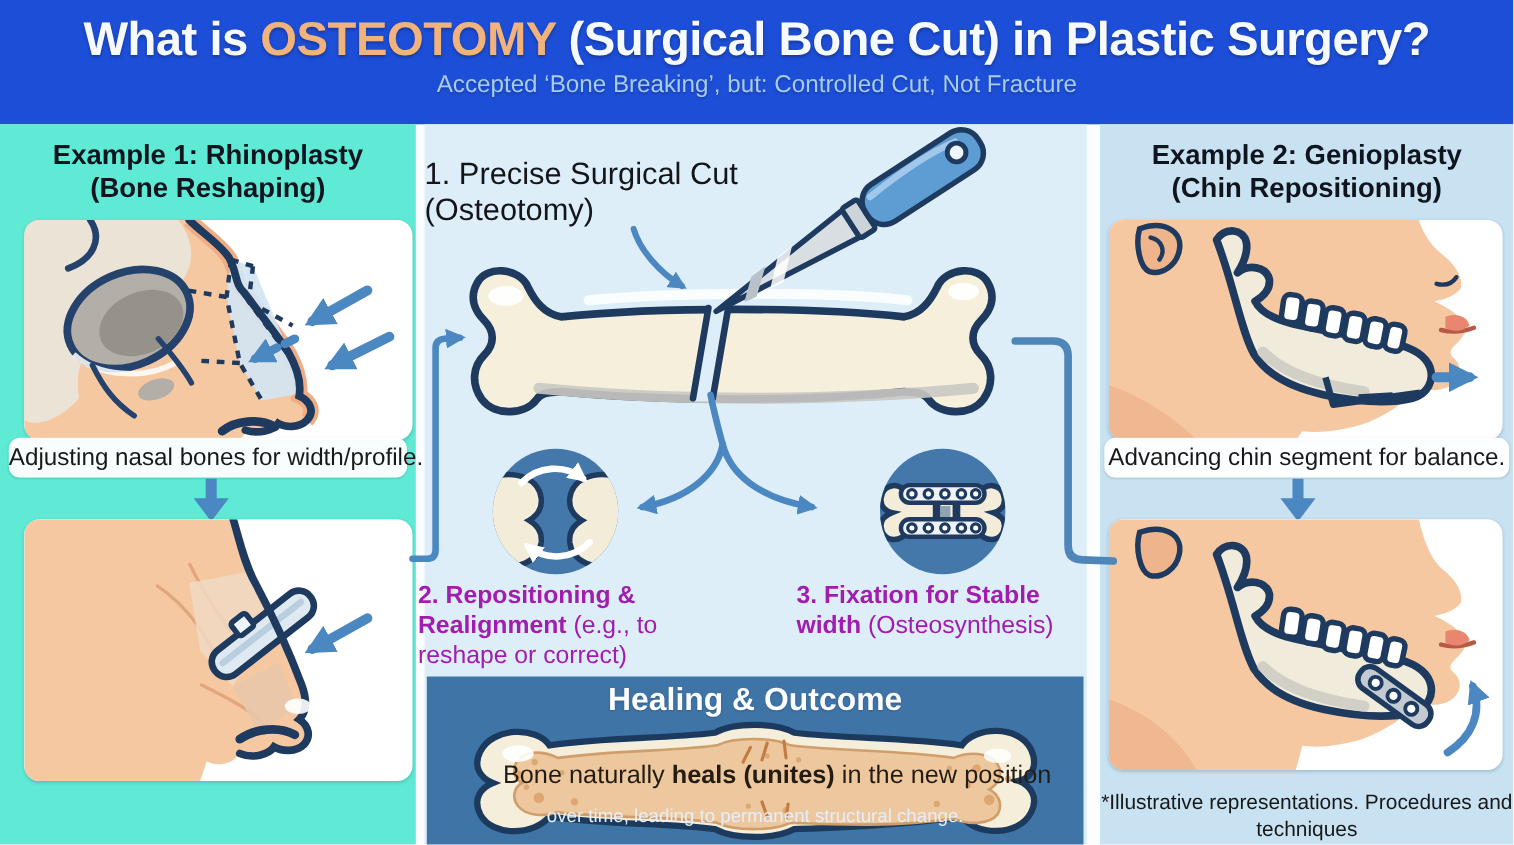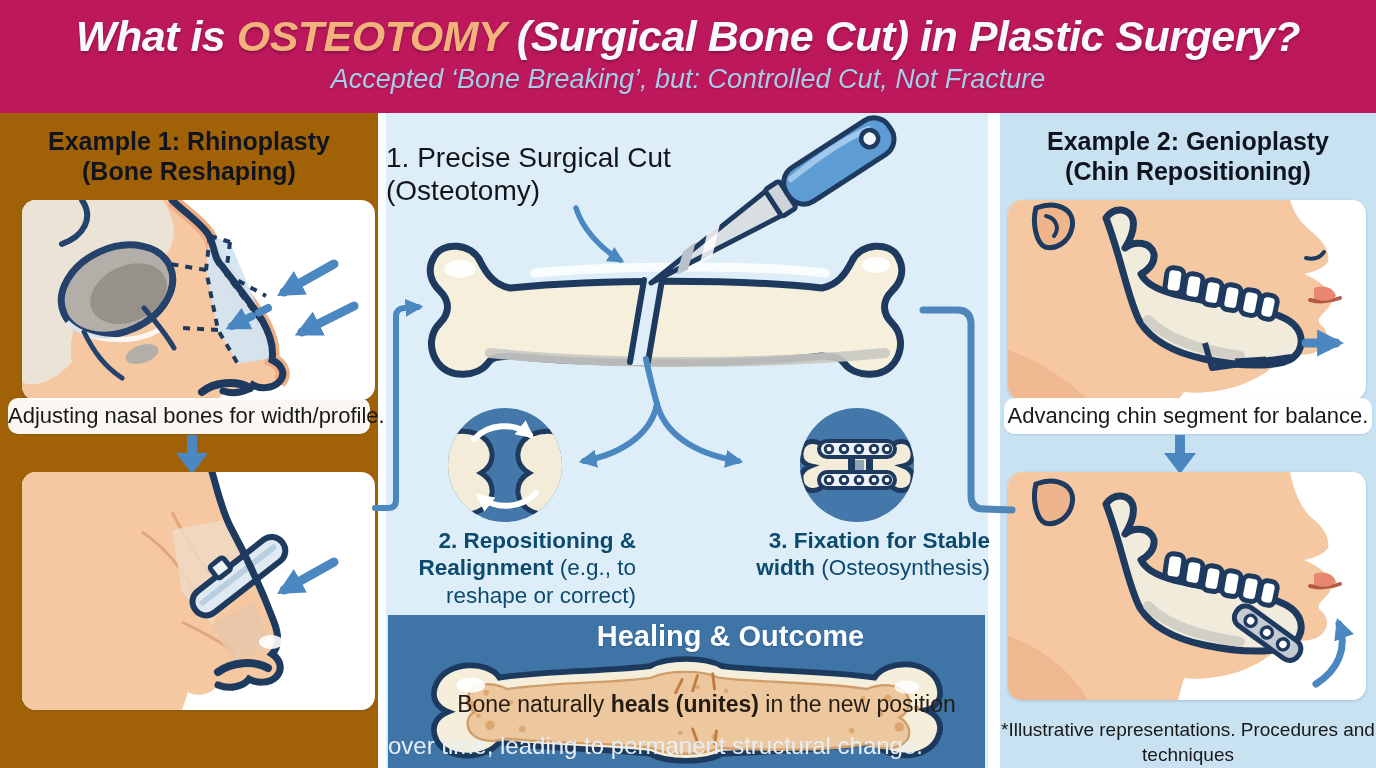--- a/index.html
+++ b/index.html
@@ -1,48 +1,48 @@
 <!DOCTYPE html>
 <html><head>
 <meta charset="utf-8">
 <style>
   html,body{margin:0;padding:0;background:#fff;}
   .canvas{position:relative;width:1376px;height:768px;overflow:hidden;background:#fbfdfe;
           font-family:"Liberation Sans",sans-serif;}
   
-  .hdr{position:absolute;left:0;top:0;width:1376px;height:113px;background:#be185d;text-align:center;font-style:italic;}
+  .hdr{position:absolute;left:0;top:0;width:1376px;height:113px;background:#1d4ed8;text-align:center;}
   .hdr-title{margin:0;padding-top:12px;font-size:43px;font-weight:800;color:#f7fafc;
              letter-spacing:-0.5px;text-shadow:0 2px 3px rgba(0,0,0,.28);white-space:nowrap;}
   .hl{color:#f2b27c;}
-  .hdr-sub{margin-top:3px;font-size:27px;font-weight:500;color:#a8cce7;text-shadow:0 1px 2px rgba(0,0,0,.2);}
+  .hdr-sub{margin-top:3px;font-size:22px;font-weight:500;color:#a8cce7;text-shadow:0 1px 2px rgba(0,0,0,.2);}
   
   .col{position:absolute;top:113px;height:655px;}
-  .col-left{left:0;width:378px;background:#a16207;}
+  .col-left{left:0;width:378px;background:#5eead4;}
   .col-center{left:386px;width:602px;background:#ddeef9;}
   .col-right{left:1000px;width:376px;background:#c8e2f2;}
   .colhead{position:absolute;top:14px;left:0;width:100%;text-align:center;font-size:25px;
            font-weight:800;color:#10141f;line-height:1.18;}
   .panel{position:absolute;background:#fff;border-radius:14px;overflow:hidden;
          box-shadow:0 1px 3px rgba(30,58,95,.2);}
   .cap{position:absolute;background:rgba(255,255,255,.95);border-radius:10px;font-size:22px;
        color:#191919;text-align:center;line-height:36px;height:36px;white-space:nowrap;
        box-shadow:0 1px 2px rgba(30,58,95,.15);}
   .darrow{position:absolute;}
   
   .step1{position:absolute;left:0;top:28px;width:400px;font-size:28px;
          font-weight:400;color:#14151a;line-height:1.18;}
-  .steplbl{position:absolute;top:414px;text-align:right;font-size:22.5px;color:#0c4a6e;line-height:1.22;}
+  .steplbl{position:absolute;top:414px;text-align:left;font-size:22.5px;color:#a21caf;line-height:1.22;}
   .steplbl b{font-weight:800;}
   .heal{position:absolute;left:2px;top:502px;width:597px;height:153px;background:#3f74a6;overflow:hidden;}
   .heal-title{position:absolute;top:5px;left:0;width:100%;text-align:center;font-size:29px;
-              font-weight:800;color:#fbfdff;text-shadow:0 1px 2px rgba(0,0,0,.2);padding-left:44px;}
+              font-weight:800;color:#fbfdff;text-shadow:0 1px 2px rgba(0,0,0,.2);}
   .heal-svg{position:absolute;left:12px;top:34px;}
   .heal-l1{position:absolute;top:76px;left:0;width:100%;text-align:center;font-size:23px;color:#241c12;padding-left:20px;}
   .heal-l1 b{font-weight:800;}
-  .heal-l2{position:absolute;top:117px;left:0;width:100%;font-size:24px;
+  .heal-l2{position:absolute;top:117px;left:0;width:100%;text-align:center;font-size:17px;
            color:#e6eff9;font-weight:500;}
   .fnote{position:absolute;left:0;top:604px;width:100%;text-align:center;font-size:19px;
          color:#181818;line-height:1.32;}
   .art{position:absolute;left:360px;top:113px;pointer-events:none;z-index:6;}
   svg{display:block;}
 </style>
 </head>
 <body>
 
 <div class="canvas">

